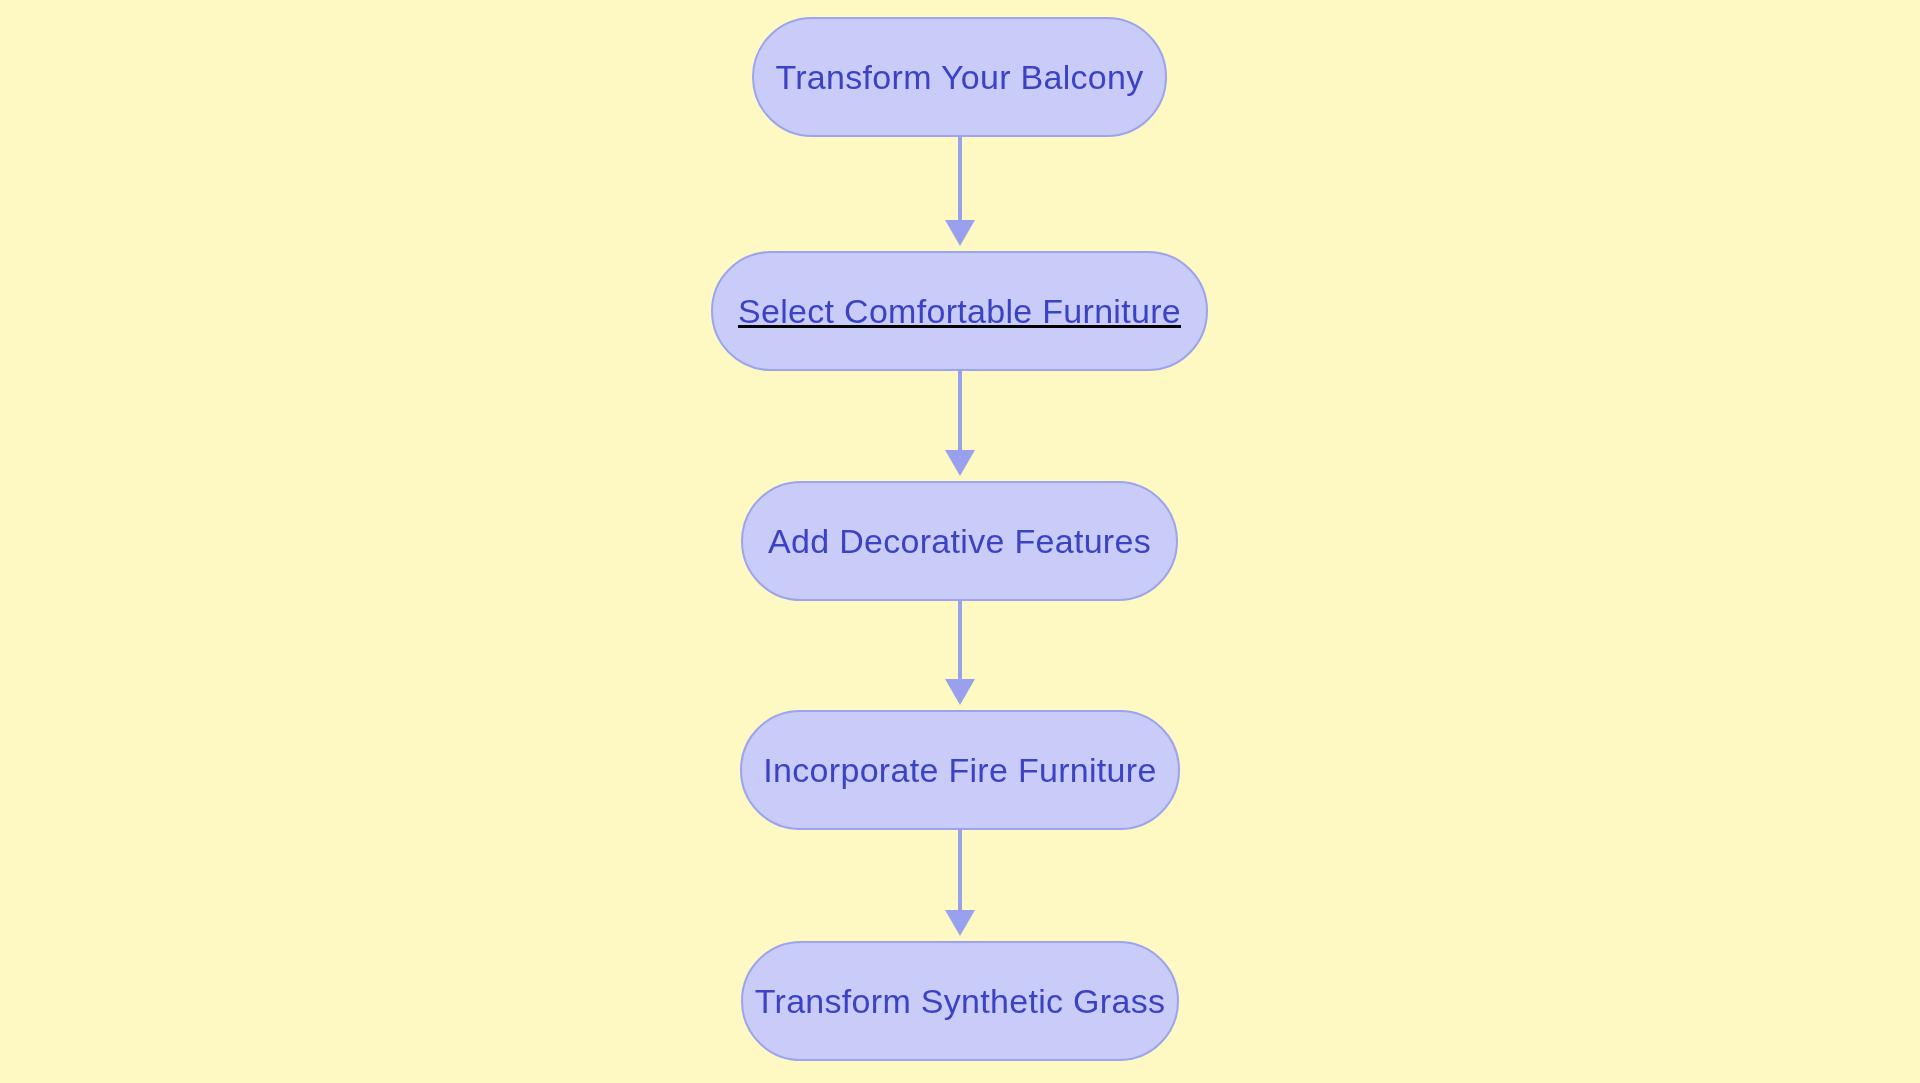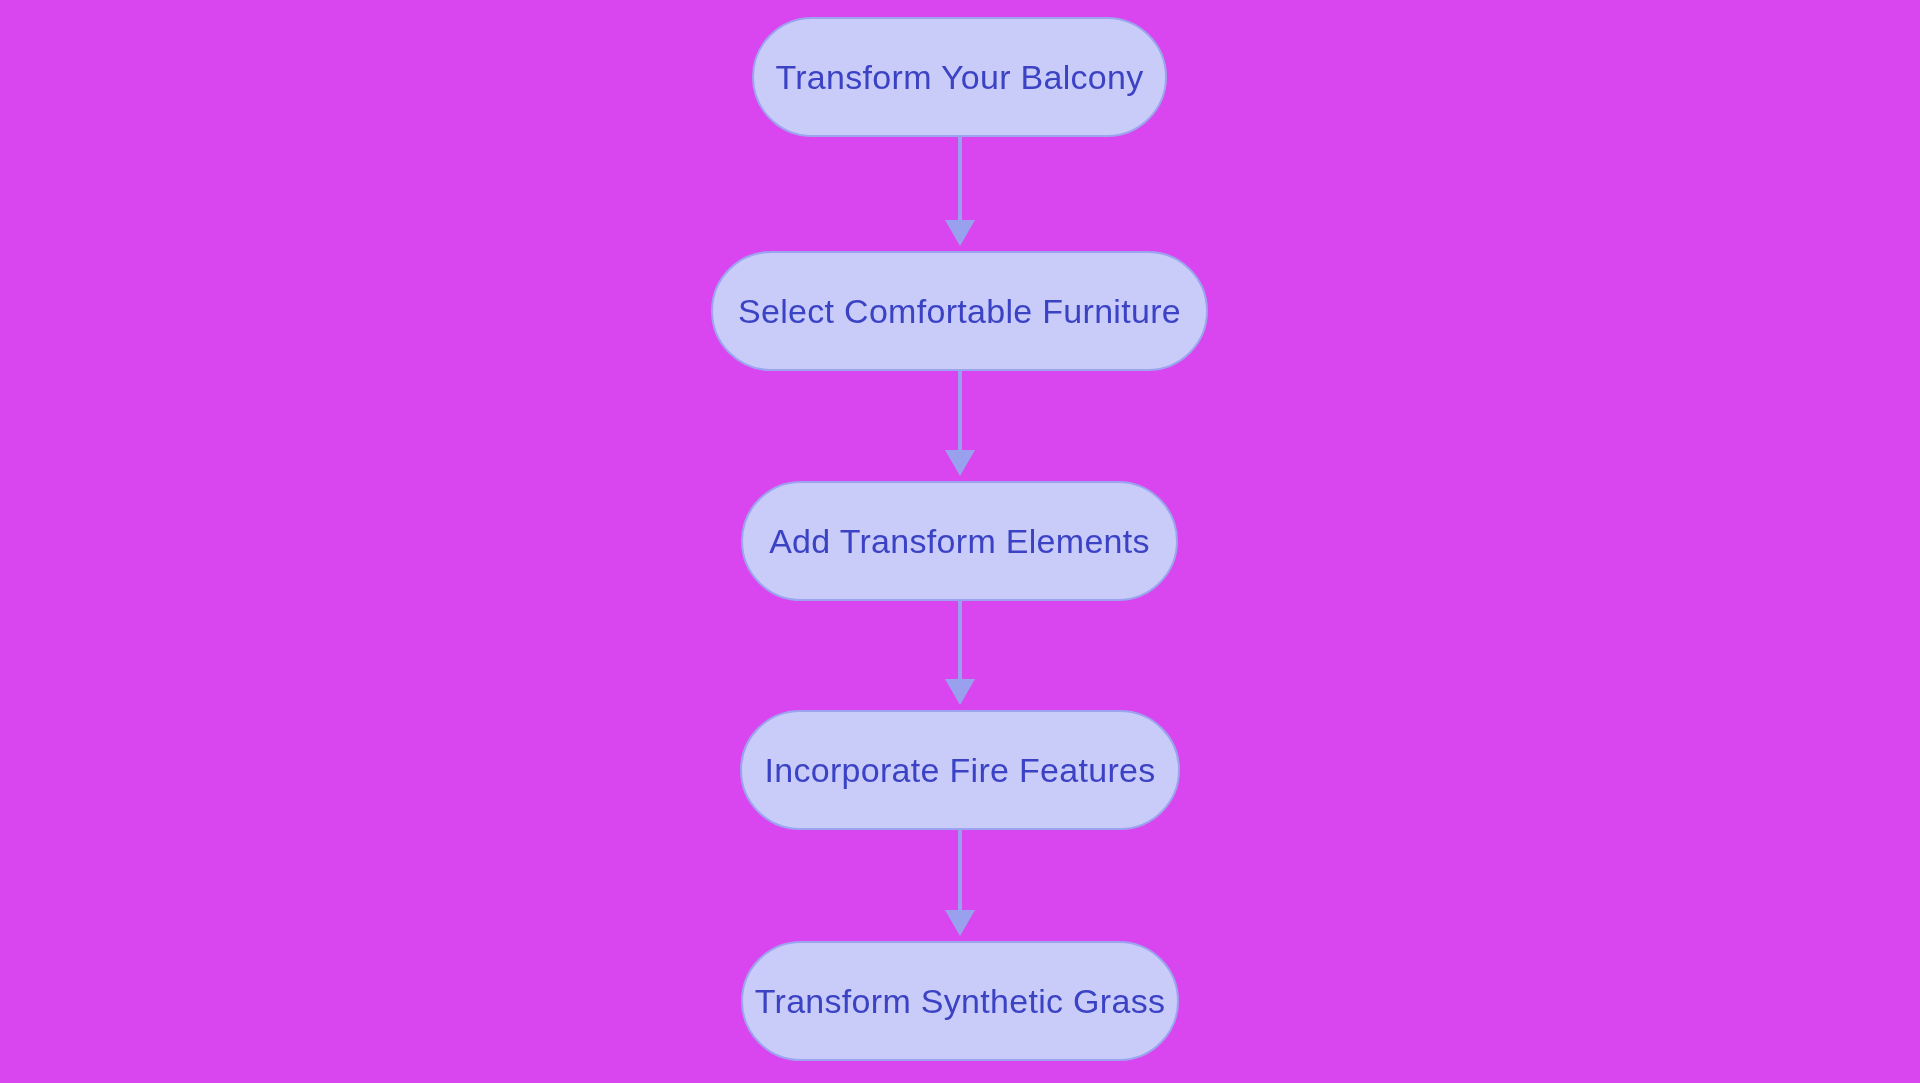--- a/index.html
+++ b/index.html
@@ -42,33 +42,33 @@
     width: 0;
     height: 0;
     border-left: 15px solid transparent;
     border-right: 15px solid transparent;
     border-top: 26px solid var(--arrow-color, #99a1ee);
   }
 </style>
 </head>
 <body>
 
-<div class="canvas" style="background: #d946ef;">
+<div class="canvas" style="background: #fef9c3;">
 
 <div class="node" style="left: 752px; top: 17px; width: 415px; height: 120px; border-radius: 60px;">
       <span class="node-label">Transform Your Balcony</span>
     </div>
-    <div class="node" style="left: 711px; top: 251px; width: 497px; height: 120px; border-radius: 60px;">
+    <div class="node" style="left: 711px; top: 251px; width: 497px; height: 120px; border-radius: 60px; text-decoration: underline;">
       <span class="node-label">Select Comfortable Furniture</span>
     </div>
     <div class="node" style="left: 741px; top: 481px; width: 437px; height: 120px; border-radius: 60px;">
-      <span class="node-label">Add Transform Elements</span>
+      <span class="node-label">Add Decorative Features</span>
     </div>
     <div class="node" style="left: 740px; top: 710px; width: 440px; height: 120px; border-radius: 60px;">
-      <span class="node-label">Incorporate Fire Features</span>
+      <span class="node-label">Incorporate Fire Furniture</span>
     </div>
     <div class="node" style="left: 741px; top: 941px; width: 438px; height: 120px; border-radius: 60px;">
       <span class="node-label">Transform Synthetic Grass</span>
     </div>
     <div>
       <div class="edge-line" style="left: 957.5px; top: 136px; height: 86px;"></div>
       <div class="edge-head" style="left: 944.5px; top: 220px;"></div>
     </div>
     <div>
       <div class="edge-line" style="left: 957.5px; top: 370px; height: 82px;"></div>

